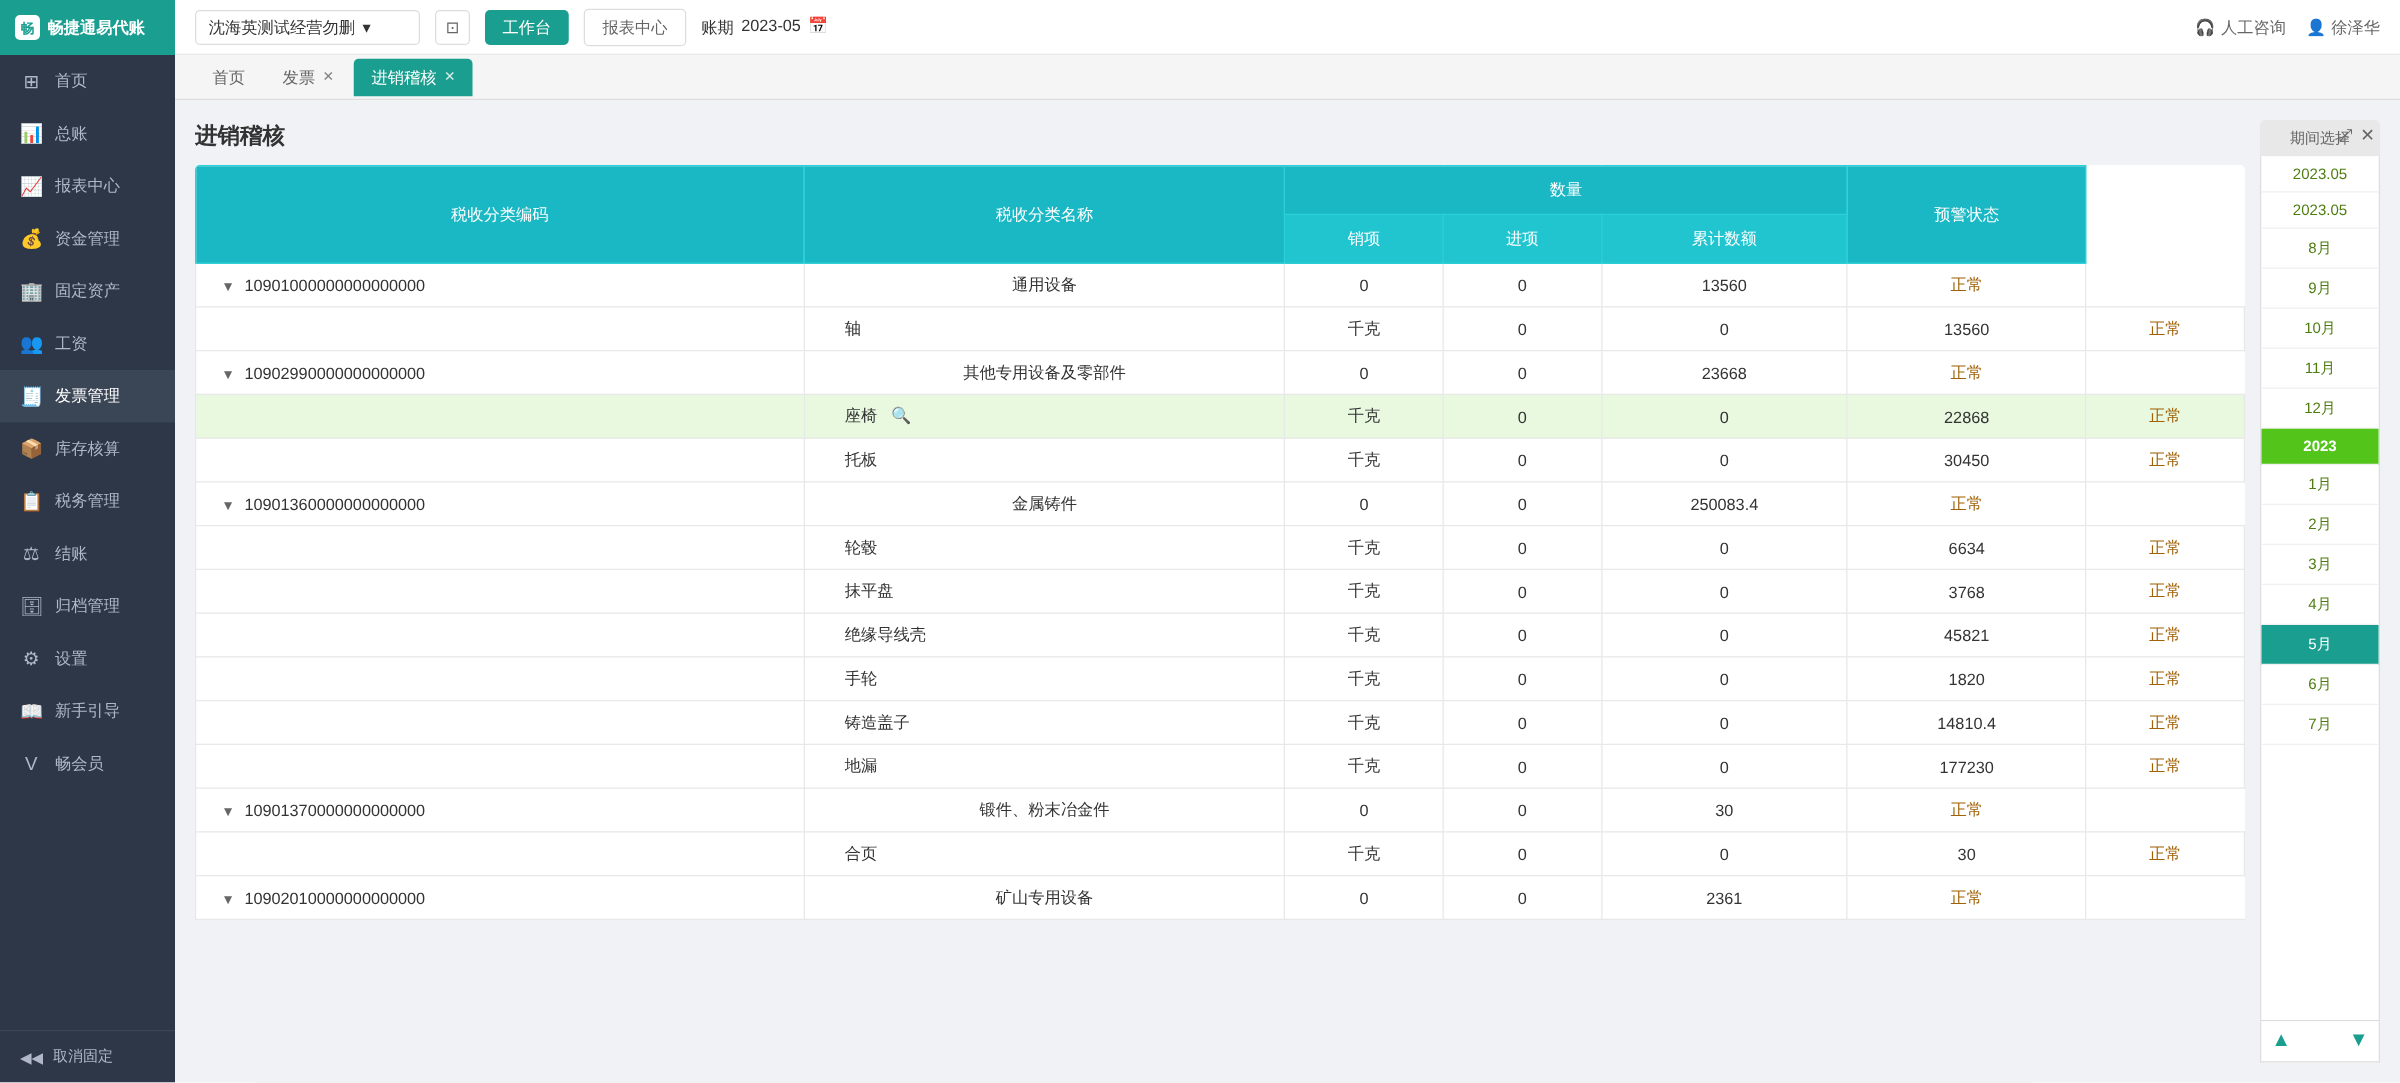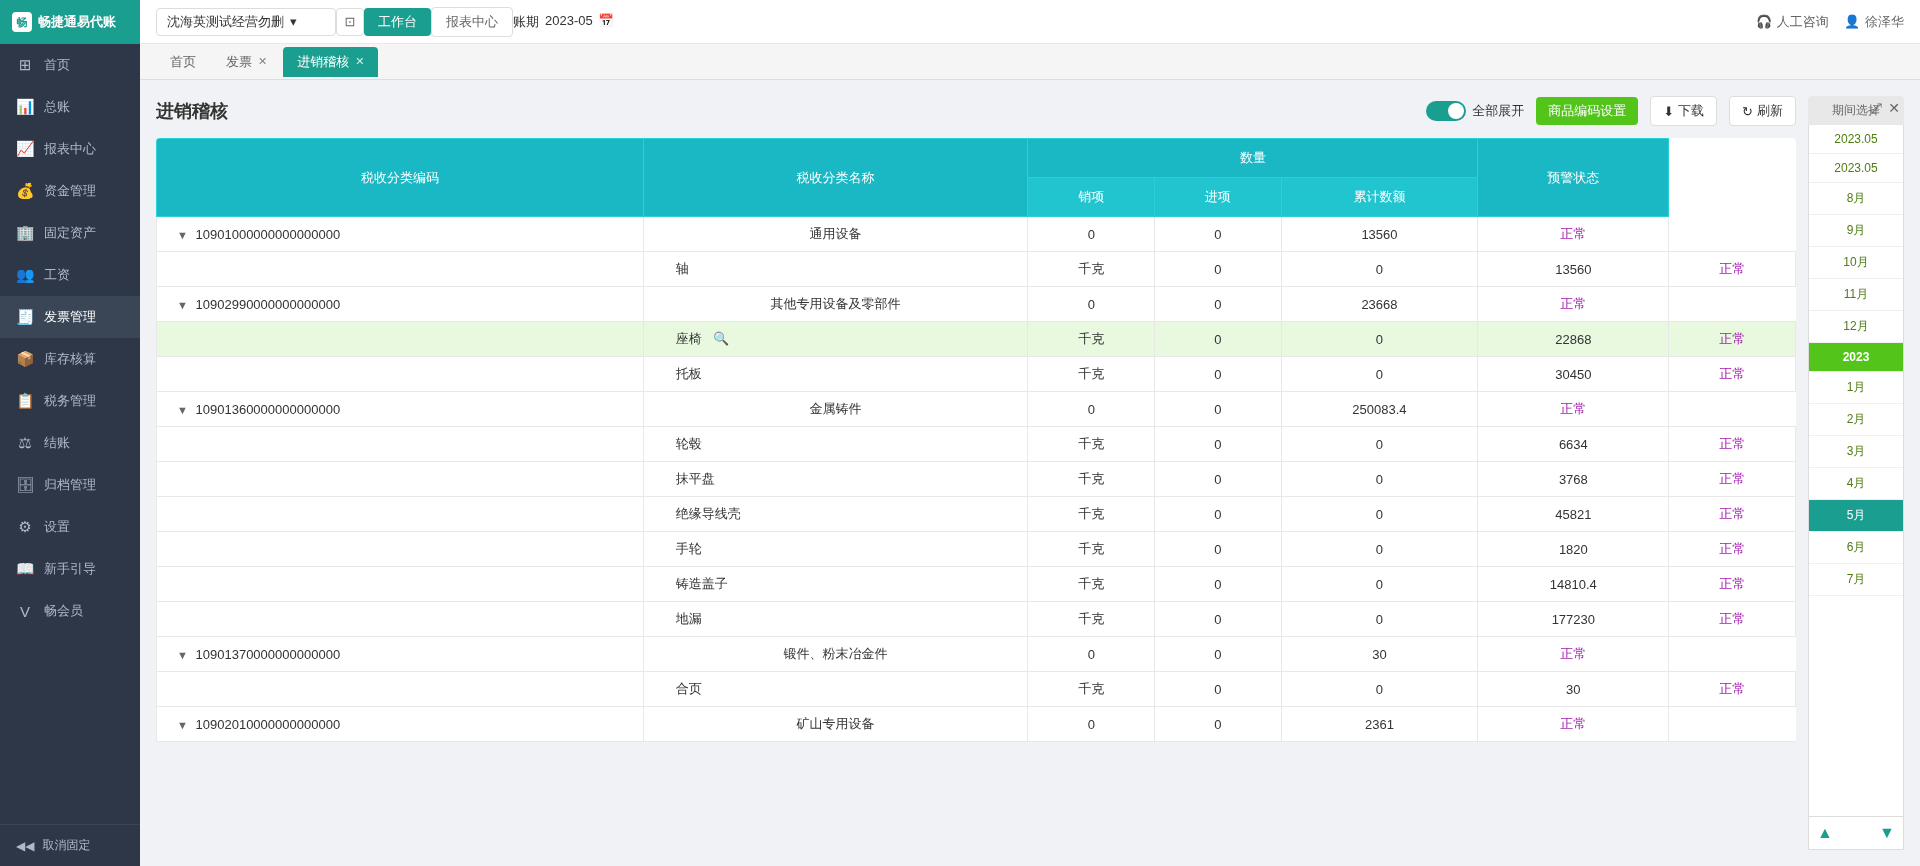--- a/index.html
+++ b/index.html
@@ -67,20 +67,21 @@
     }
 
     
     .topbar {
       background: white;
       height: 44px;
       display: flex;
       align-items: center;
       padding: 0 16px;
       border-bottom: 1px solid #e8e8e8;
+      gap: 12px;
       flex-shrink: 0;
     }
     .topbar-company {
       display: flex;
       align-items: center;
       gap: 6px;
       font-size: 13px;
       color: #333;
       cursor: pointer;
       border: 1px solid #ddd;
@@ -282,21 +283,21 @@
     tbody td {
       padding: 8px 12px;
       text-align: center;
       color: #333;
       font-size: 13px;
       border: 1px solid #e8e8e8;
     }
     tbody td.left { text-align: left; padding-left: 20px; }
     tbody td.indent { text-align: left; padding-left: 32px; }
     .row-expand { color: #666; font-size: 11px; margin-right: 4px; }
-    .status-normal { color: #a21caf; }
+    .status-normal { color: #a16207; }
 
     
     .right-panel {
       width: 96px;
       display: flex;
       flex-direction: column;
       gap: 0;
       position: relative;
     }
     .panel-header {
@@ -478,35 +479,20 @@
       <span>进销稽核</span>
       <span class="tab-close">✕</span>
     </div>
   </div>
 
   <div class="page-content">
 
     <div class="table-area">
       <div class="page-title-row">
         <h1 class="page-title">进销稽核</h1>
-        <div class="page-actions">
-          <div class="toggle-all">
-            <div class="toggle-switch"></div>
-            <span>全部展开</span>
-          </div>
-          <button class="btn-product-code">商品编码设置</button>
-          <button class="btn-download">
-            <span>⬇</span>
-            <span>下载</span>
-          </button>
-          <button class="btn-refresh">
-            <span>↻</span>
-            <span>刷新</span>
-          </button>
-        </div>
       </div>
 
       <div class="table-wrapper">
         <table>
           <thead>
             <tr>
               <th rowspan="2">税收分类编码</th>
               <th rowspan="2">税收分类名称</th>
               <th colspan="3">数量</th>
               <th rowspan="2">预警状态</th>

